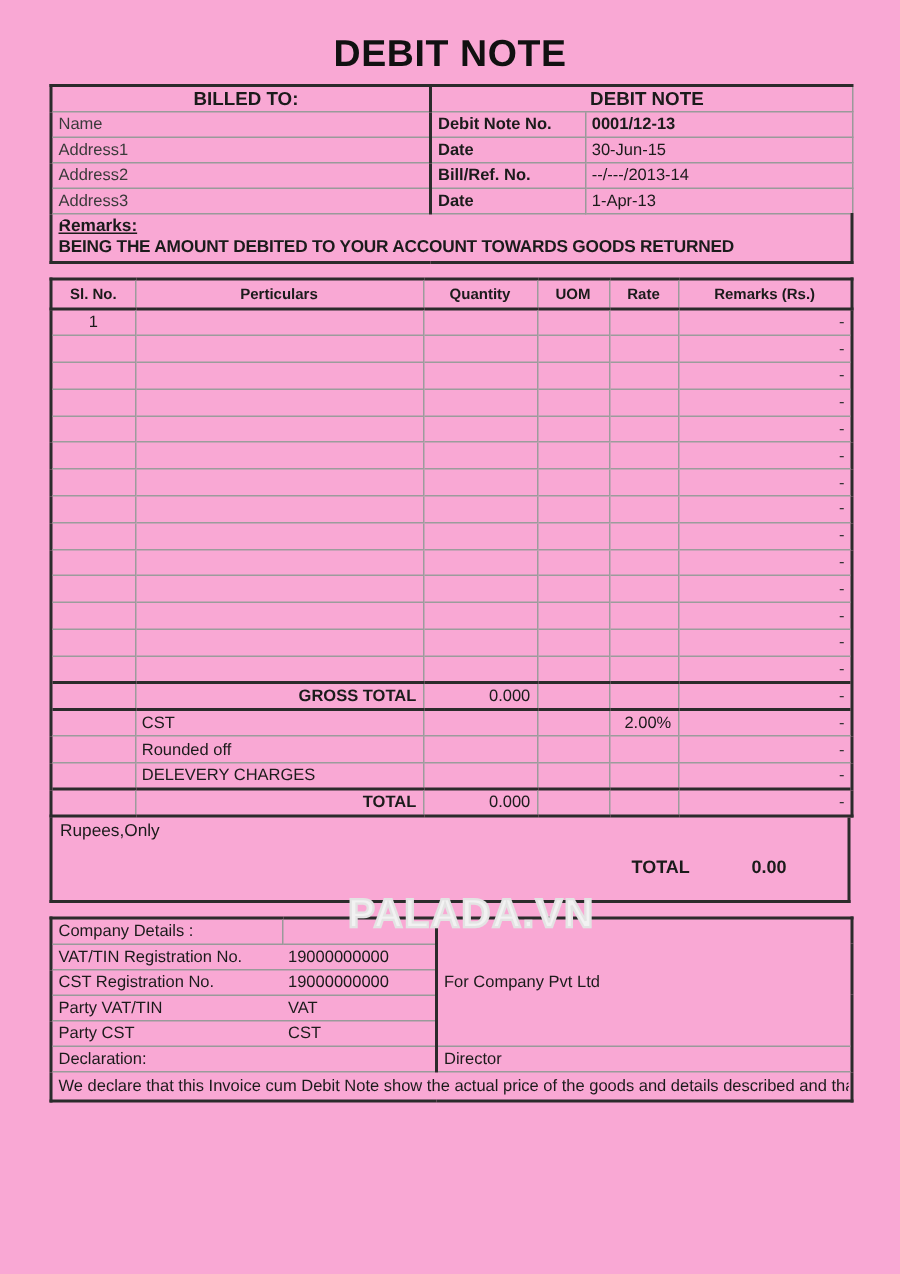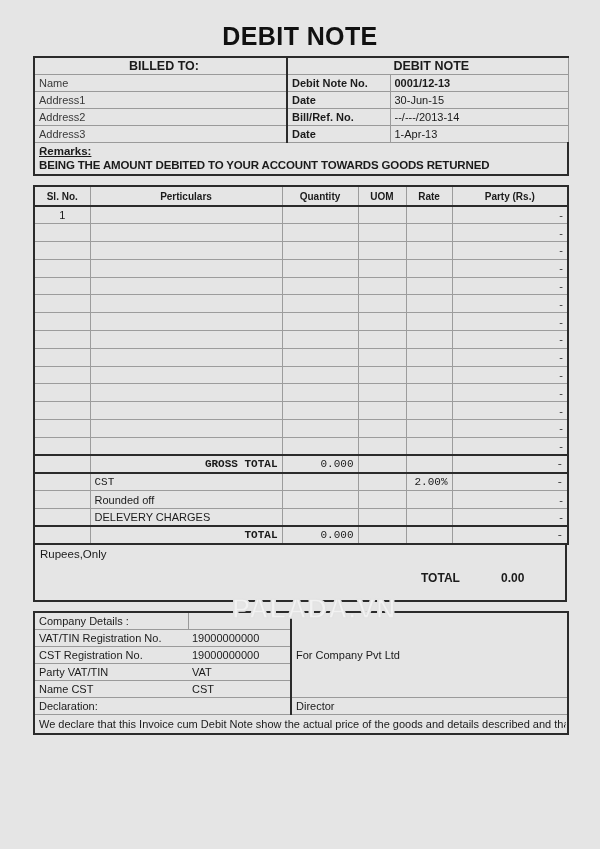--- a/index.html
+++ b/index.html
@@ -14,21 +14,21 @@
     color: #1b1b1b;
     position: relative;
     overflow: hidden;
   }
 
   
   #sheet {
     position: absolute;
     left: 0; top: 0;
     width: 600px; height: 849px;
-    background: #e5e5e5;
+    background: #f9a8d4;
   }
 
   #doc {
     position: absolute;
     left: 33px;
     top: 24px;
     width: 534px;
   }
 
   
@@ -125,21 +125,21 @@
   .c-sl  { width: 56px; }
   .c-par { width: 192px; }
   .c-qty { width: 76px; }
   .c-uom { width: 48px; }
   .c-rat { width: 46px; }
   .c-amt { width: 116px; }
 
   
   .tot-label   { text-align: right; font-weight: bold; font-size: 11.5px; }
   .tot-label-l { text-align: left;  font-weight: normal; font-size: 11.5px; }
-  .hardline-t  { border-top: 2px solid #2b2b2b !important; font-family: Liberation Mono, monospace; }
+  .hardline-t  { border-top: 2px solid #2b2b2b !important; }
   .hardline-b  { border-bottom: 2px solid #2b2b2b !important; }
 
   
   .rupees-band {
     position: relative;
     border-left: 2px solid #2b2b2b;
     border-right: 2px solid #2b2b2b;
     border-bottom: 2px solid #2b2b2b;
     height: 57px;
     box-sizing: border-box;
@@ -263,21 +263,21 @@
           <col class="c-rat">
           <col class="c-amt">
       </colgroup>
       <thead>
         <tr>
           <th class="outer-left">Sl. No.</th>
           <th>Perticulars</th>
           <th>Quantity</th>
           <th>UOM</th>
           <th>Rate</th>
-          <th class="outer-right">Party (Rs.)</th>
+          <th class="outer-right">Remarks (Rs.)</th>
         </tr>
       </thead>
       <tbody id="items-body">
           <tr>
             <td class="outer-left ctr dotted-b">1</td>
             <td class="dotted-b"></td>
             <td class="rgt dotted-b"></td>
             <td class="ctr dotted-b"></td>
             <td class="rgt dotted-b"></td>
             <td class="dash outer-right dotted-b">-</td>
@@ -456,21 +456,21 @@
         </tr>
         <tr>
           <td class="outer-left" style="border-right:none">CST Registration No.</td>
           <td class="cd-value" style="border-left:none">19000000000</td>
         </tr>
         <tr>
           <td class="outer-left" style="border-right:none">Party VAT/TIN</td>
           <td class="cd-value" style="border-left:none">VAT</td>
         </tr>
         <tr>
-          <td class="outer-left" style="border-right:none">Name CST</td>
+          <td class="outer-left" style="border-right:none">Party CST</td>
           <td class="cd-value" style="border-left:none">CST</td>
         </tr>
 
         <tr>
           <td class="outer-left" colspan="2">Declaration:</td>
           <td class="sep-hard outer-right director">Director</td>
         </tr>
         <tr>
           <td class="decl-body outer-left outer-right outer-bottom" colspan="3">We declare that this Invoice cum Debit Note show the actual price of the goods and details described and that all perticulars are true and correct.</td>
         </tr>

